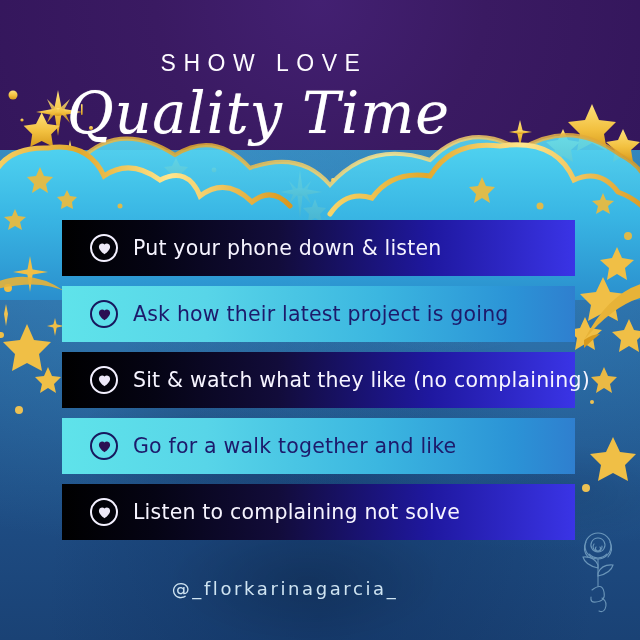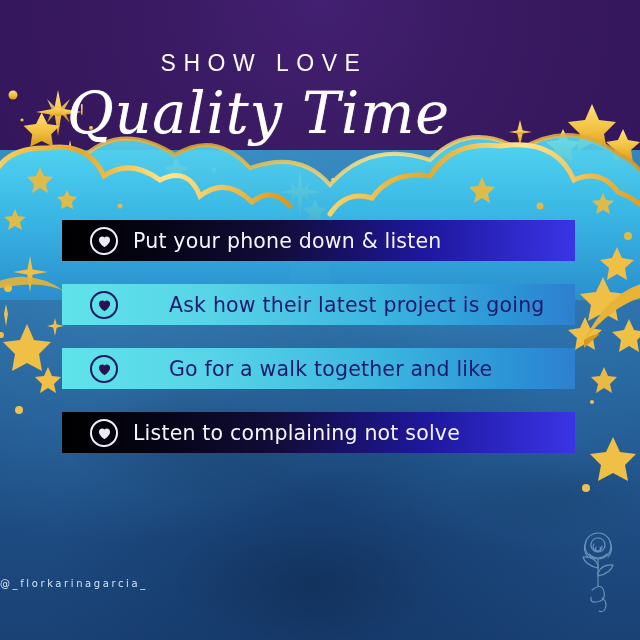--- a/index.html
+++ b/index.html
@@ -47,49 +47,48 @@
     position:absolute;left:0;top:80px;width:517px;text-align:center;
     color:#ffffff;font-size:57px;
     font-family:"DejaVu Serif", serif;
     font-style:italic;font-weight:400;letter-spacing:1px;
     text-shadow:0 0 1px rgba(255,255,255,.5);
   }
 
   
   .list{position:absolute;left:62px;top:220px;width:513px;}
   .row{
-    position:relative;height:41px;margin-bottom:23px;display:flex;align-items:center;
+    position:relative;height:56px;margin-bottom:10px;display:flex;align-items:center;
   }
   .row.dark{
     background:linear-gradient(90deg,#000000 0%,#050414 18%,#120c3a 42%,#1f18a0 72%,#3a34e6 100%);
   }
   .row.light{
     background:linear-gradient(90deg,#5fe3ea 0%,#58d5e8 28%,#3bb6e0 62%,#2b93d6 88%,#2f7fcf 100%);
-    gap:36px;
   }
   .badge{
     width:28px;height:28px;border-radius:50%;margin-left:28px;flex:0 0 auto;
     display:flex;align-items:center;justify-content:center;
   }
   .row.dark .badge{border:2px solid #f3f0ff;}
   .row.light .badge{border:2px solid #17185e;}
   .badge svg{display:block;}
   .row.dark .badge svg path{fill:#ece8f7;}
   .row.light .badge svg path{fill:#2b1152;}
   .rowtext{
     margin-left:15px;font-size:20.5px;letter-spacing:.2px;white-space:nowrap;
     font-family:"DejaVu Sans", sans-serif;font-weight:400;
   }
   .row.dark .rowtext{color:#f6f4ff;}
   .row.light .rowtext{color:#1d1a6b;}
 
   
   .handle{
-    position:absolute;left:0;top:578px;width:570px;text-align:left;
-    color:#cfe4f2;font-size:10px;letter-spacing:2.6px;
+    position:absolute;left:0;top:578px;width:570px;text-align:center;
+    color:#cfe4f2;font-size:18px;letter-spacing:2.6px;
     font-family:"DejaVu Sans", sans-serif;
   }
   
   .watermark{position:absolute;left:565px;top:520px;width:66px;height:95px;opacity:.55;}
 </style>
 </head>
 <body>
 
 <div id="poster">
 
@@ -238,20 +237,28 @@
 
     <div class="row light">
       <span class="badge">
         <svg width="15" height="14" viewBox="0 0 24 22">
             <path d="M12 21s-9-5.8-9-12a5.4 5.4 0 0 1 9-3.6A5.4 5.4 0 0 1 21 9c0 6.2-9 12-9 12z"></path>
           </svg>
       </span>
       <span class="rowtext">Ask how their latest project is going</span>
     </div>
 
+    <div class="row dark">
+      <span class="badge">
+        <svg width="15" height="14" viewBox="0 0 24 22">
+            <path d="M12 21s-9-5.8-9-12a5.4 5.4 0 0 1 9-3.6A5.4 5.4 0 0 1 21 9c0 6.2-9 12-9 12z"></path>
+          </svg>
+      </span>
+      <span class="rowtext">Sit &amp; watch what they like (no complaining)</span>
+    </div>
 
     <div class="row light">
       <span class="badge">
         <svg width="15" height="14" viewBox="0 0 24 22">
             <path d="M12 21s-9-5.8-9-12a5.4 5.4 0 0 1 9-3.6A5.4 5.4 0 0 1 21 9c0 6.2-9 12-9 12z"></path>
           </svg>
       </span>
       <span class="rowtext">Go for a walk together and like</span>
     </div>
 

